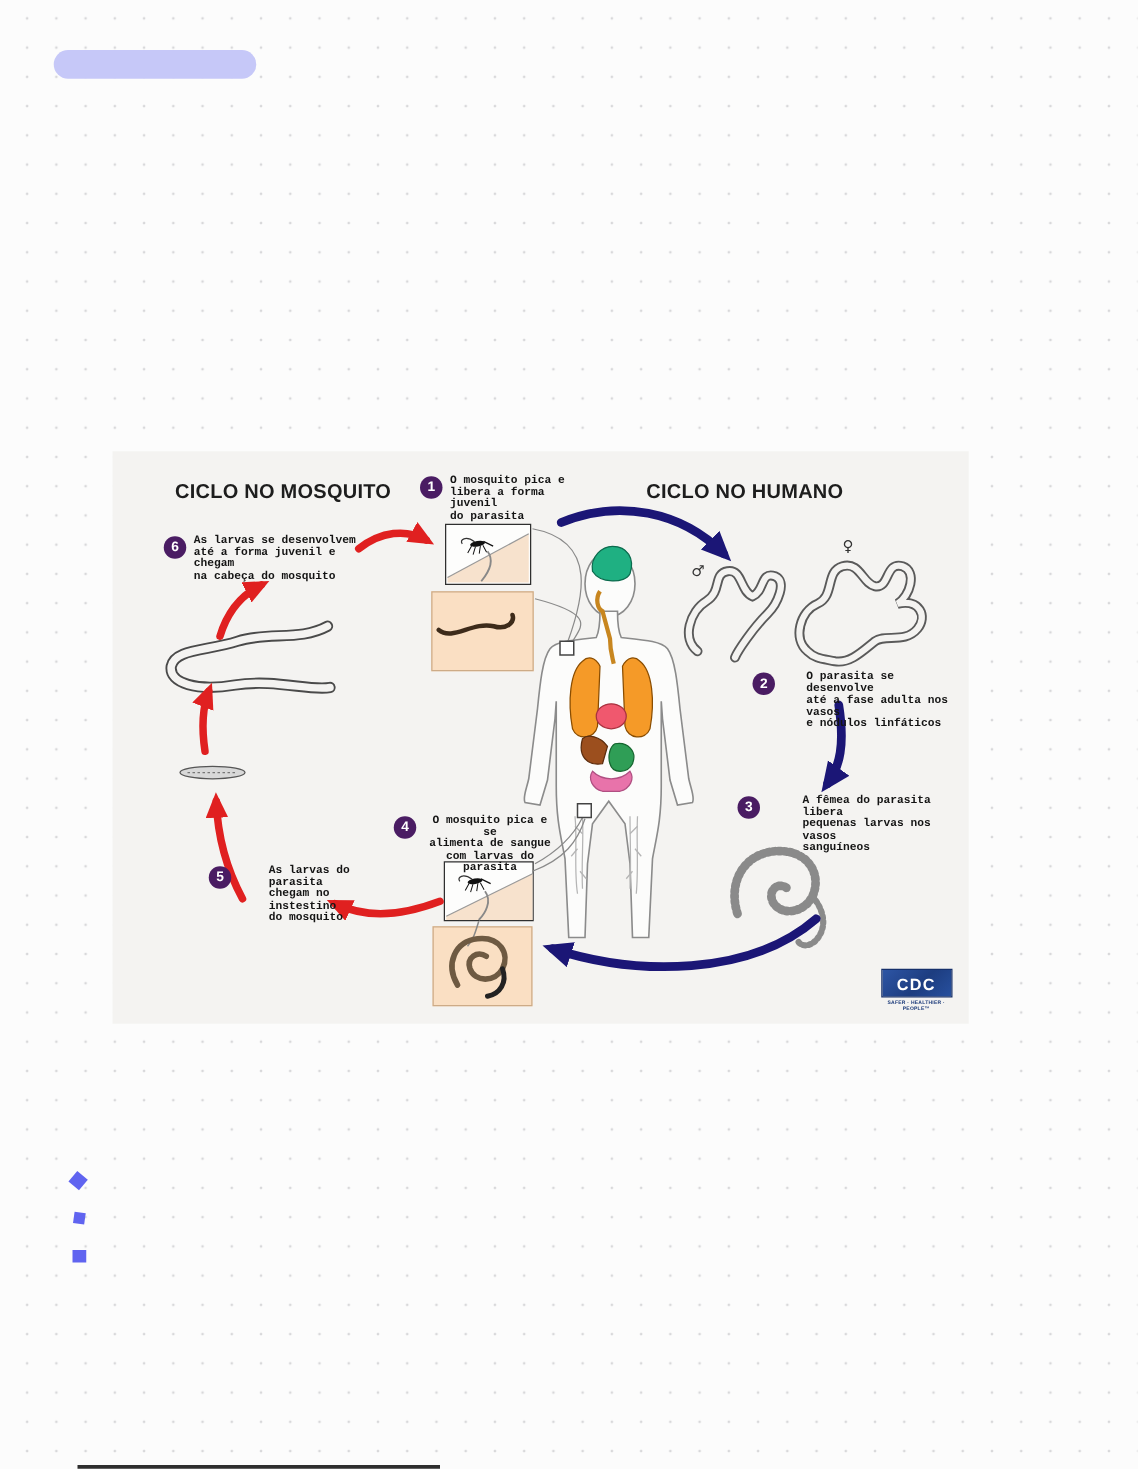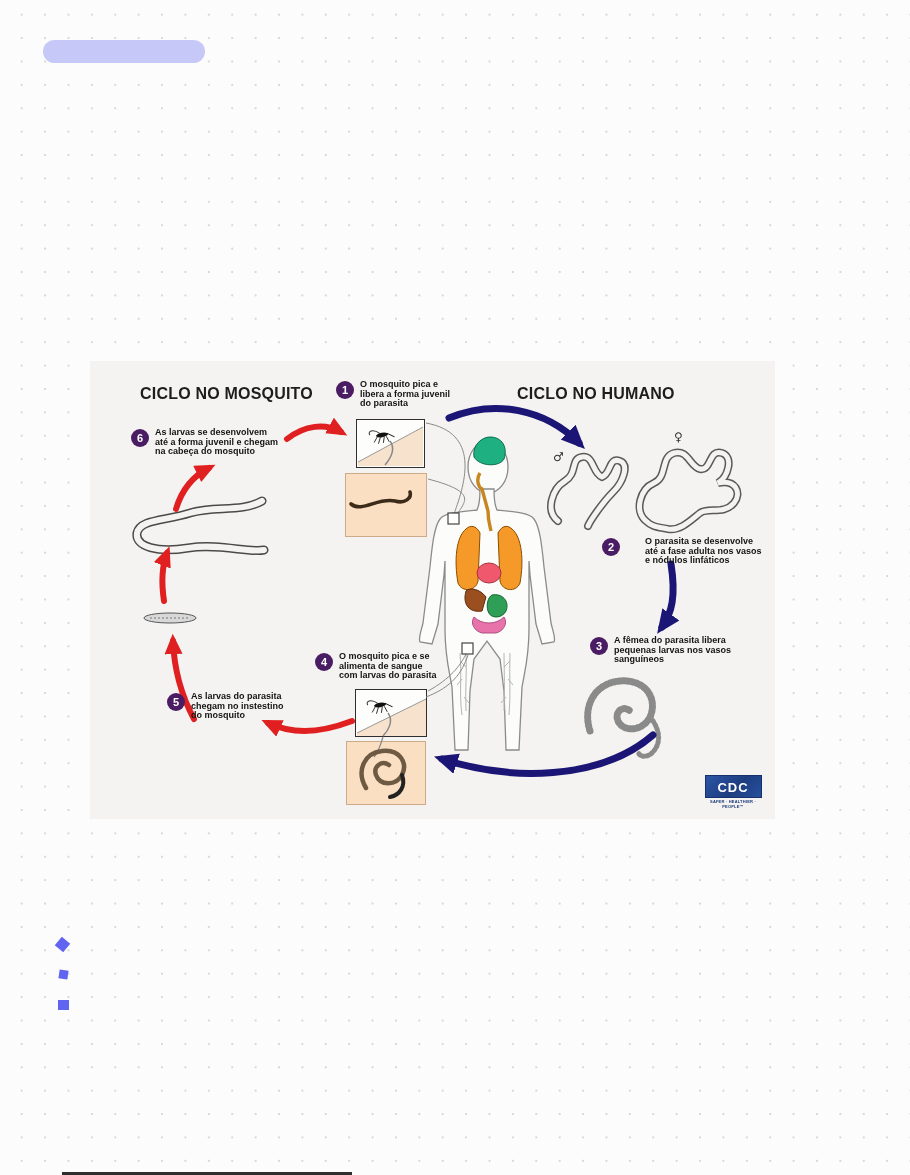--- a/index.html
+++ b/index.html
@@ -27,20 +27,21 @@
   .title-right{left:427px;top:24px;}
   .step{position:absolute;display:flex;gap:6px;align-items:flex-start;}
   .badge{
     flex:0 0 auto;width:18px;height:18px;border-radius:50%;
     background:var(--badge,#4a1c63);color:#fff;font-size:11px;font-weight:700;
     line-height:18px;text-align:center;margin-top:1px;
   }
   .step-text{
     font-size:9px;font-weight:700;line-height:9.5px;color:#141414;
     white-space:pre-line;
+    font-family:Liberation Mono, monospace;
   }
   .inset{position:absolute;box-sizing:border-box;}
   .inset.white{background:#fdfdfc;border:1.6px solid #2f2f2f;}
   .inset.peach{background:var(--peach,#fadfc3);border:1px solid #cdab87;}
   svg.layer{position:absolute;left:0;top:0;pointer-events:none;}
   .cdc{position:absolute;left:613px;top:414px;width:60px;text-align:center;}
   .cdc-box{
     width:57px;height:23px;margin:0 auto;
     background:linear-gradient(135deg,#2d55a5 0%,#1d3d80 55%,#27509e 100%);
     color:#fff;font-weight:700;font-size:13px;letter-spacing:1px;
@@ -193,33 +194,33 @@
 do parasita</span>
     </div>
     <div class="step" style="left:512px;top:176px;">
       <span class="badge">2</span>
       <span class="step-text" style="width:128px;margin-left:19px;">O parasita se desenvolve
 até a fase adulta nos vasos
 e nódulos linfáticos</span>
     </div>
     <div class="step" style="left:500px;top:275px;">
       <span class="badge">3</span>
-      <span class="step-text" style="width:124px;">A fêmea do parasita libera
+      <span class="step-text" style="width:124px;margin-left:28px;">A fêmea do parasita libera
 pequenas larvas nos vasos
 sanguíneos</span>
     </div>
     <div class="step" style="left:225px;top:291px;">
       <span class="badge">4</span>
-      <span class="step-text" style="width:106px;">O mosquito pica e se
+      <span class="step-text" style="width:106px;text-align:center;">O mosquito pica e se
 alimenta de sangue
 com larvas do parasita</span>
     </div>
     <div class="step" style="left:77px;top:331px;">
       <span class="badge">5</span>
-      <span class="step-text" style="width:100px;">As larvas do parasita
+      <span class="step-text" style="width:100px;margin-left:24px;">As larvas do parasita
 chegam no instestino
 do mosquito</span>
     </div>
     <div class="step" style="left:41px;top:67px;">
       <span class="badge">6</span>
       <span class="step-text" style="width:142px;">As larvas se desenvolvem
 até a forma juvenil e chegam
 na cabeça do mosquito</span>
     </div>
 

